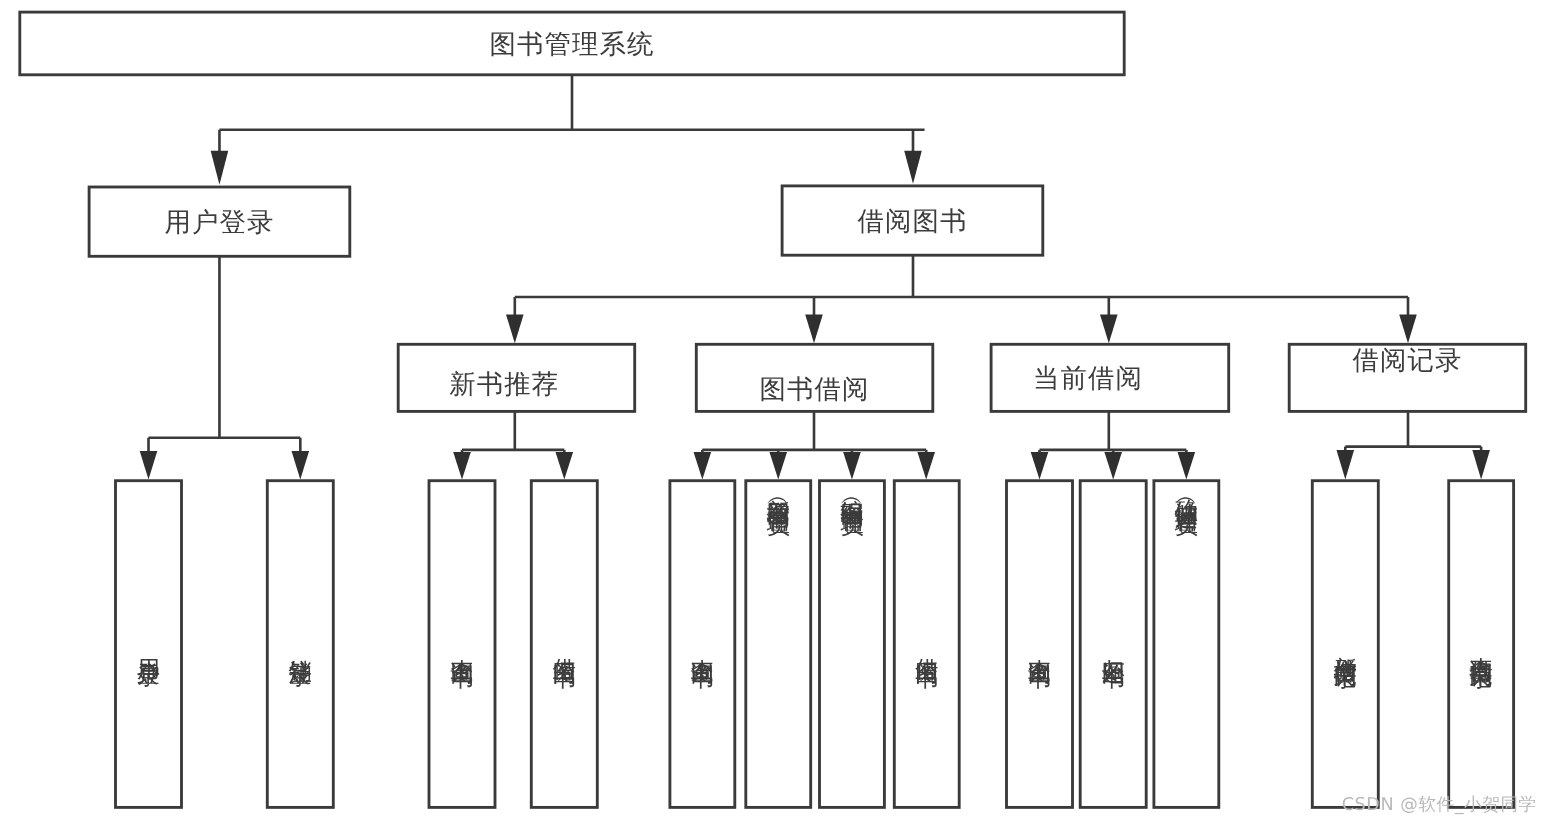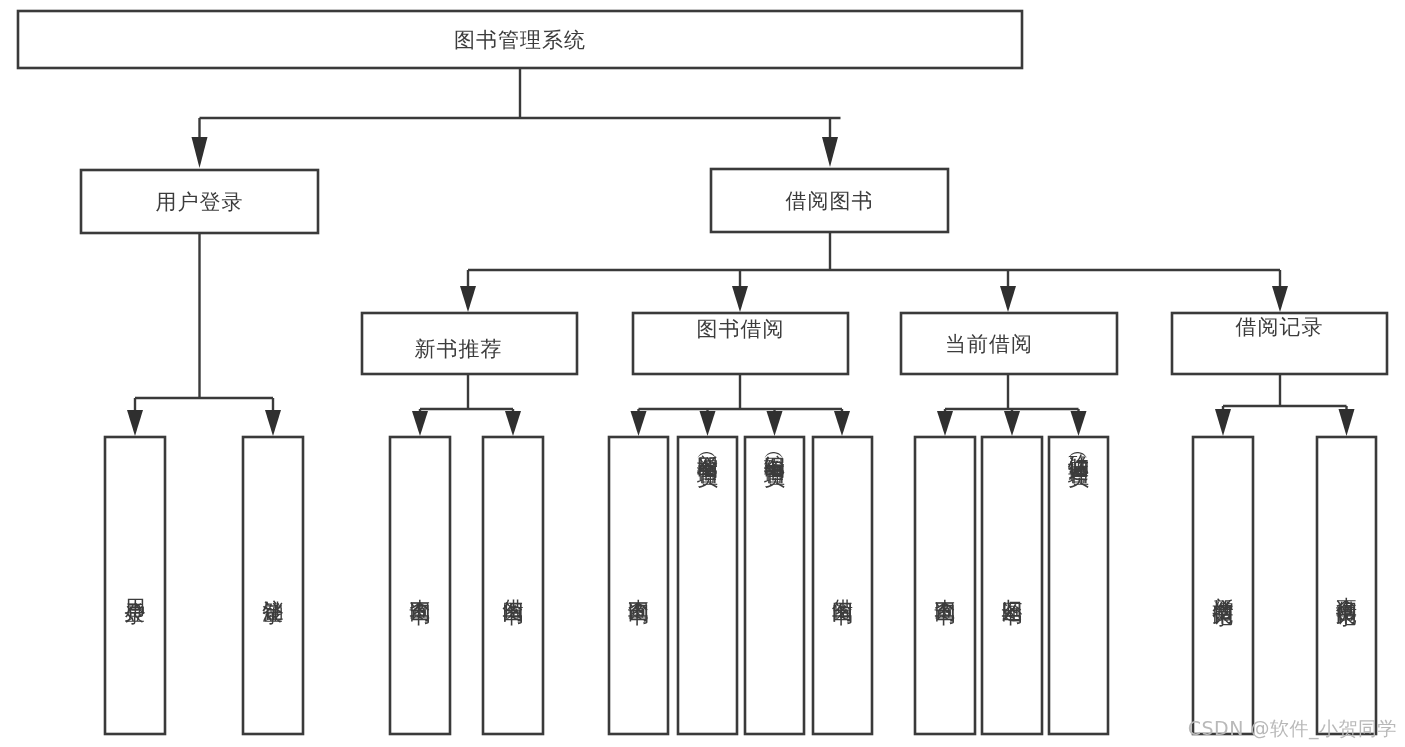--- a/index.html
+++ b/index.html
@@ -65,31 +65,31 @@
   }
   .hlabel-wrap {
     position: absolute;
     display: flex;
     align-items: center;
     justify-content: center;
     pointer-events: none;
   }
   .hlabel-text {
     font-family: "DejaVu Sans", "Liberation Sans", sans-serif;
-    font-size: 21px;
+    font-size: 24px;
     color: #3c3c3c;
     letter-spacing: 1px;
     white-space: nowrap;
   }
   #watermark {
     position: absolute;
     right: 8px;
     bottom: 5px;
     font-family: "DejaVu Sans", "Liberation Sans", sans-serif;
-    font-size: 19px;
+    font-size: 16px;
     color: #b9b9b9;
     letter-spacing: 0.5px;
     white-space: nowrap;
     pointer-events: none;
   }
 </style>
 </head>
 <body>
 
 <div id="diagram-root">
@@ -201,21 +201,21 @@
   <div class="hlabel-wrap" style="left:81px; top:170px; width:237px; height:63px;">
     <span class="hlabel-text">用户登录</span>
   </div>
   <div class="hlabel-wrap" style="left:711px; top:169px; width:237px; height:63px;">
     <span class="hlabel-text">借阅图书</span>
   </div>
 
   <div class="hlabel-wrap" style="left:362px; top:318px; width:193px; height:61px;">
     <span class="hlabel-text">新书推荐</span>
   </div>
-  <div class="hlabel-wrap" style="left:633px; top:301px; width:215px; height:56px;">
+  <div class="hlabel-wrap" style="left:633px; top:326px; width:215px; height:56px;">
     <span class="hlabel-text">图书借阅</span>
   </div>
   <div class="hlabel-wrap" style="left:901px; top:313px; width:176px; height:61px;">
     <span class="hlabel-text">当前借阅</span>
   </div>
   <div class="hlabel-wrap" style="left:1172px; top:296px; width:215px; height:61px;">
     <span class="hlabel-text">借阅记录</span>
   </div>
 
   <div class="vlabel-wrap" style="left:105px; top:437px; width:60px; height:297px;">

